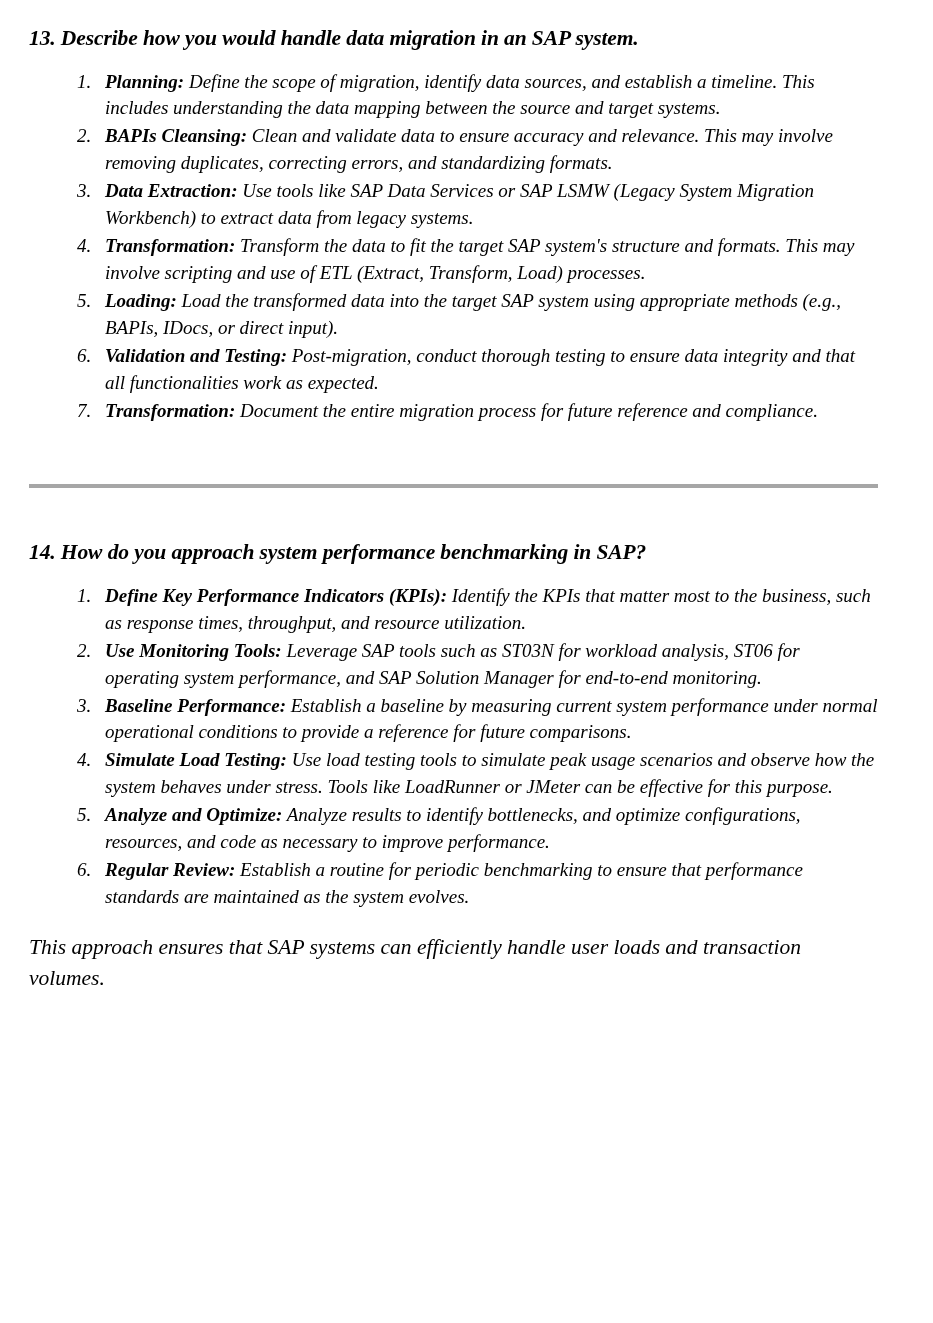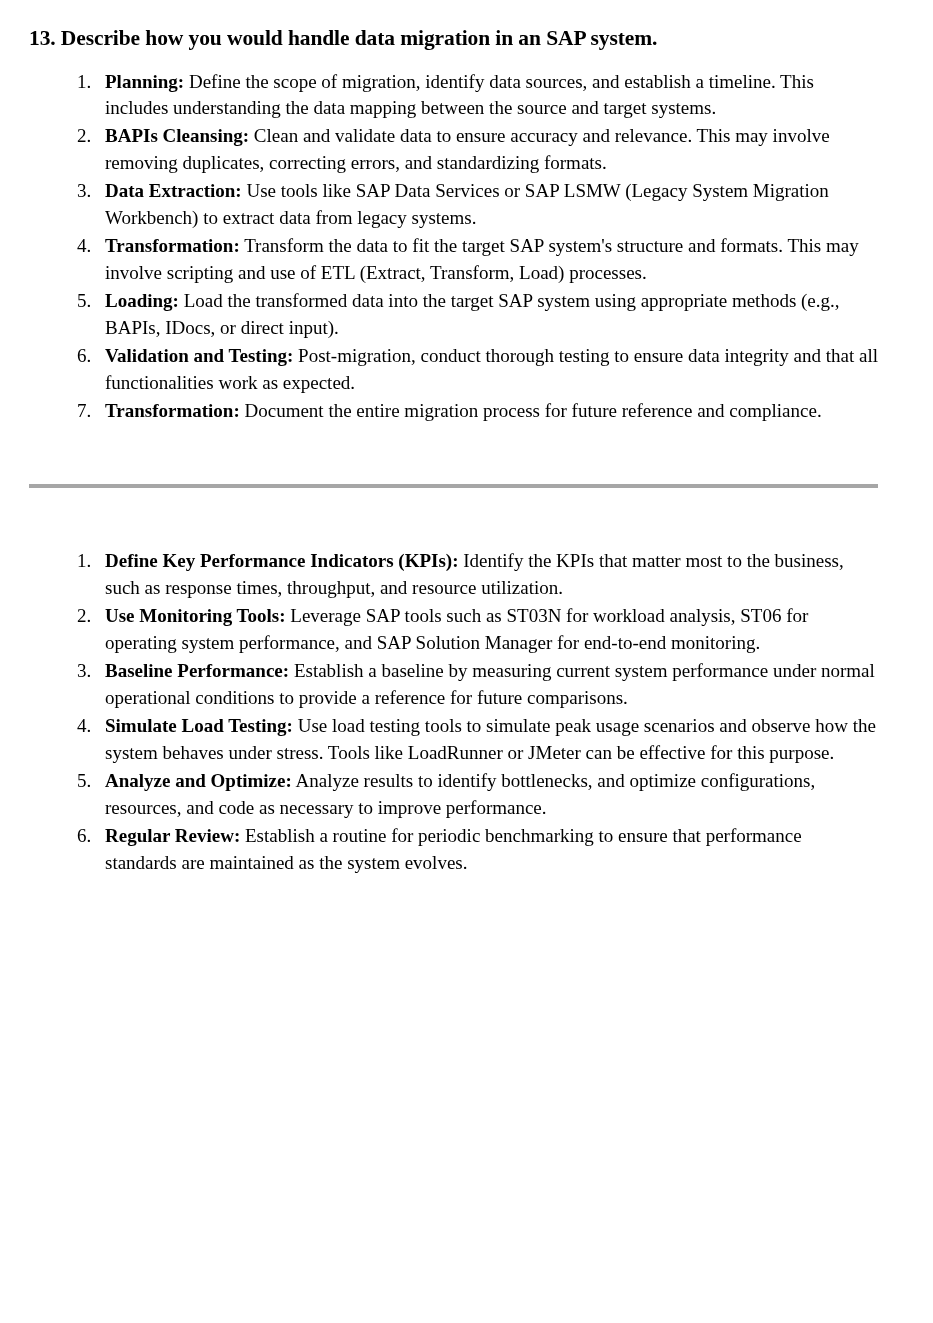--- a/index.html
+++ b/index.html
@@ -14,20 +14,21 @@
     color: #000000;
     -webkit-font-smoothing: antialiased;
   }
   .page {
     position: relative;
     width: 933px;
     height: 1323px;
     box-sizing: border-box;
     padding: 18px 55px 0 29px;
     overflow: hidden;
+    font-style: italic;
   }
   .qa-block {
     width: 849px;
   }
   .q-heading {
     font-size: 21.5px;
     font-weight: bold;
     line-height: 1.28;
     margin: 0 0 0 0;
     padding-top: 7px;
@@ -107,20 +108,21 @@
 
   </div>
 
   <div class="rule-wrap-1">
     <div class="rule"></div>
   </div>
 
   <div class="section-gap"></div>
 
   <div class="qa-block">
+    <h2 class="q-heading">14. How do you approach system performance benchmarking in SAP?</h2>
 
 
     <ol class="steps">
       <li>
         <span class="li-lead">Define Key Performance Indicators (KPIs):</span><span> Identify the KPIs that matter most to the business, such as response times, throughput, and resource utilization.</span>
       </li>
       <li>
         <span class="li-lead">Use Monitoring Tools:</span><span> Leverage SAP tools such as ST03N for workload analysis, ST06 for operating system performance, and SAP Solution Manager for end-to-end monitoring.</span>
       </li>
       <li>
@@ -130,19 +132,20 @@
         <span class="li-lead">Simulate Load Testing:</span><span> Use load testing tools to simulate peak usage scenarios and observe how the system behaves under stress. Tools like LoadRunner or JMeter can be effective for this purpose.</span>
       </li>
       <li>
         <span class="li-lead">Analyze and Optimize:</span><span> Analyze results to identify bottlenecks, and optimize configurations, resources, and code as necessary to improve performance.</span>
       </li>
       <li>
         <span class="li-lead">Regular Review:</span><span> Establish a routine for periodic benchmarking to ensure that performance standards are maintained as the system evolves.</span>
       </li>
     </ol>
 
+    <p class="closing">This approach ensures that SAP systems can efficiently handle user loads and transaction volumes.</p>
   </div>
 
   <div class="rule-wrap-2">
     
   </div>
 
 </div>
 
 </body></html>

